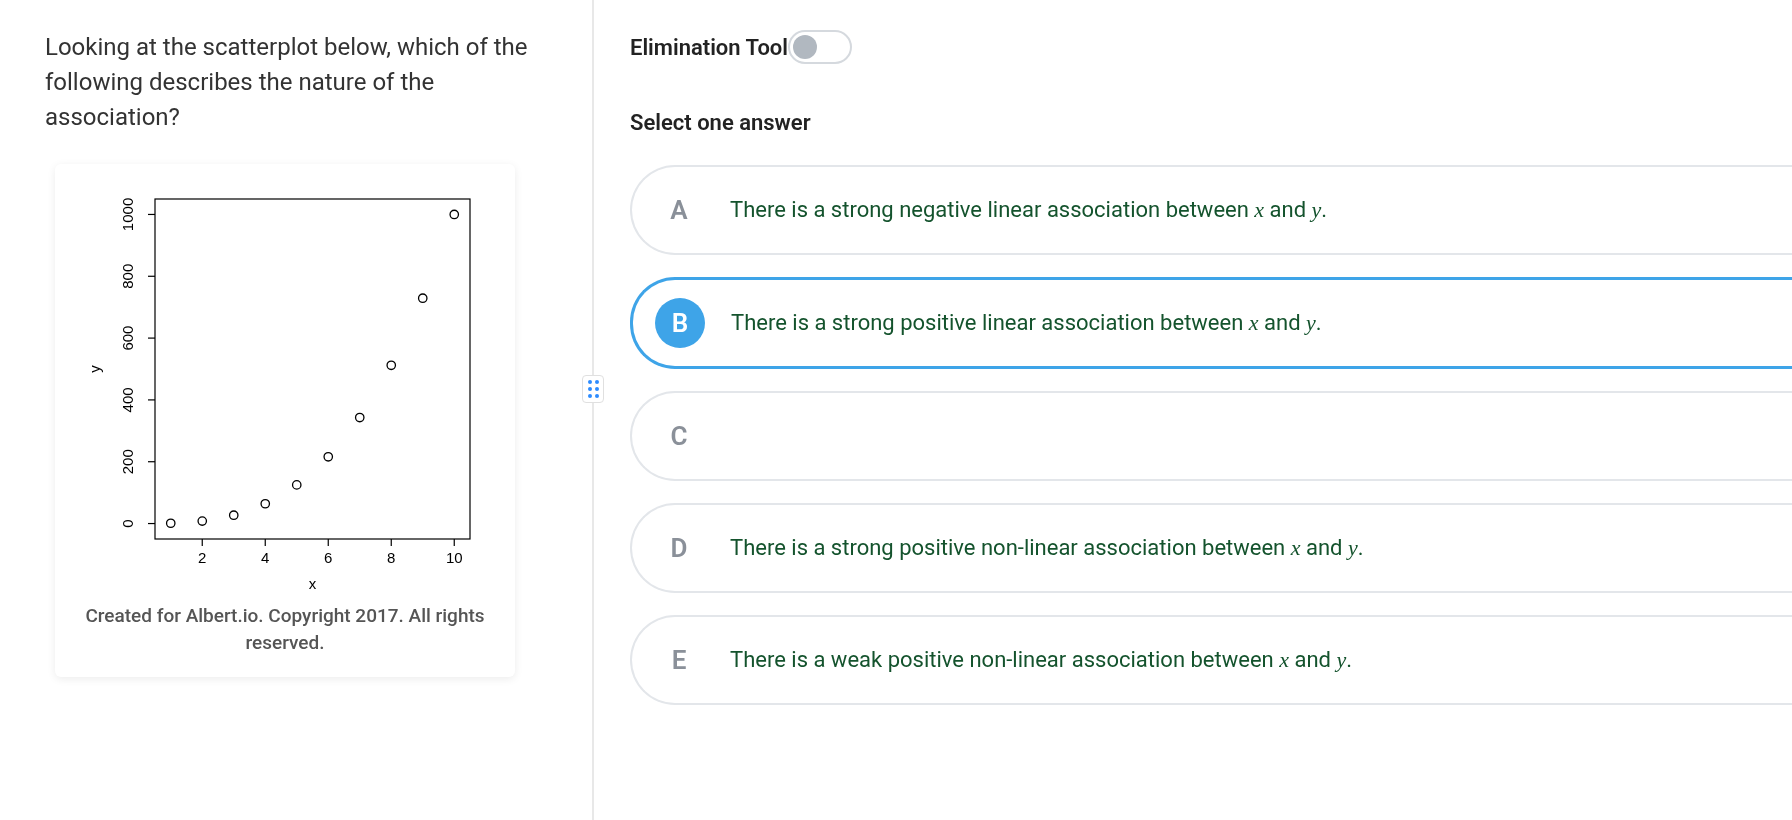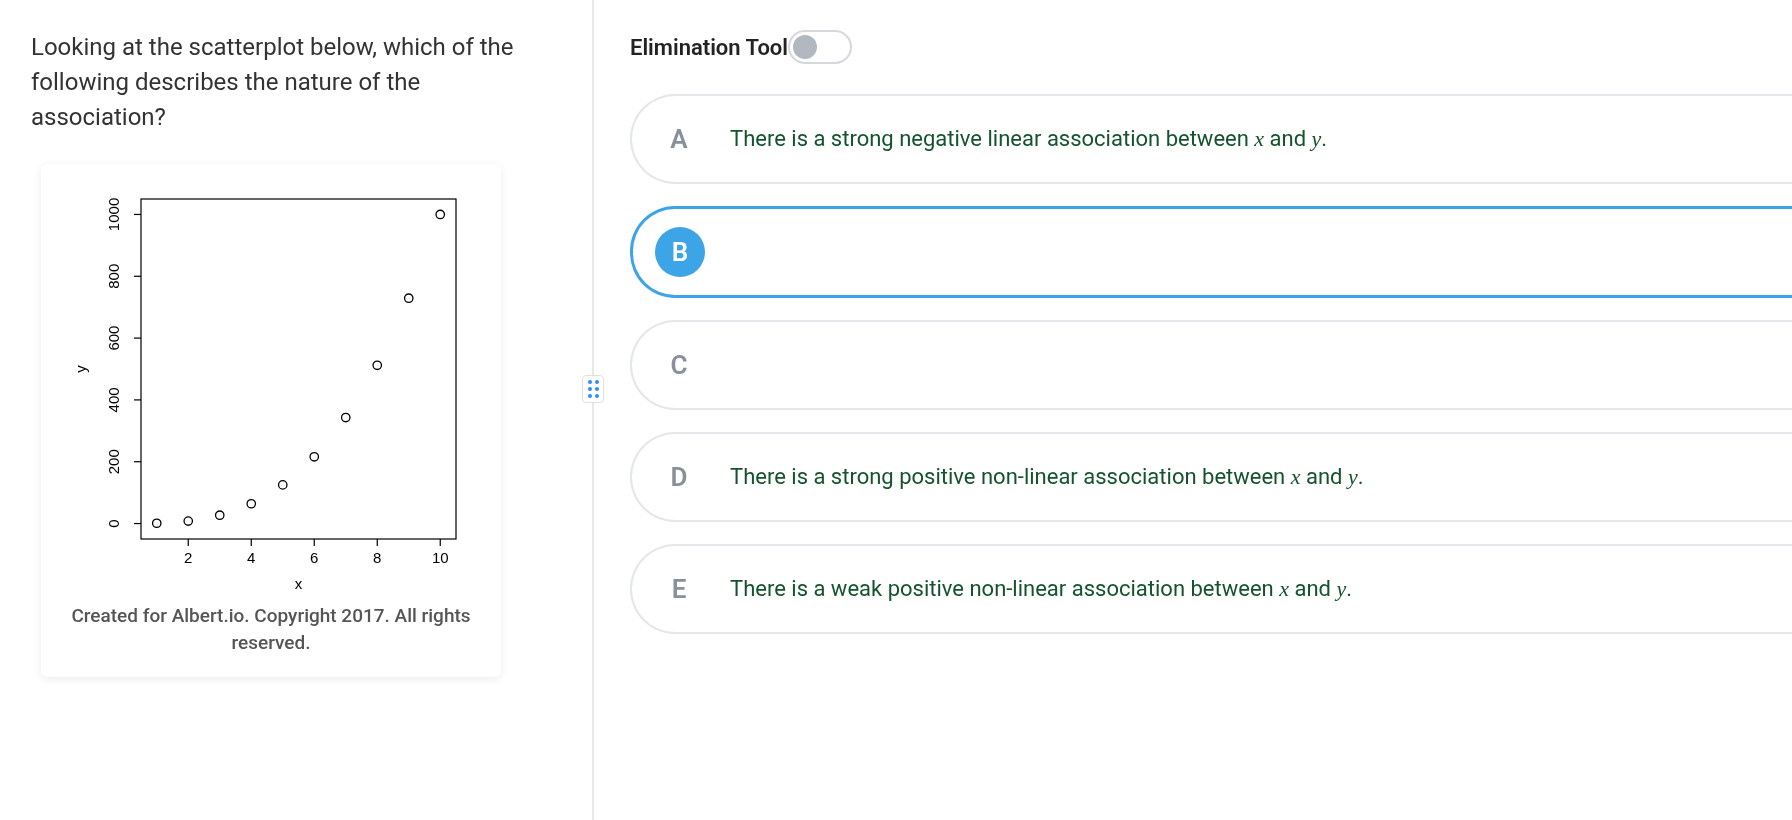--- a/index.html
+++ b/index.html
@@ -8,21 +8,21 @@
     background: #fff;
     color: #333;
     width: 1792px;
     height: 820px;
     overflow: hidden;
     position: relative;
   }
   .container { display: flex; height: 100%; }
   .left-panel {
     width: 590px;
-    padding: 30px 40px 30px 31px;
+    padding: 30px 40px 30px 45px;
     position: relative;
   }
   .question-text {
     font-size: 24px;
     line-height: 1.45;
     color: #333;
     margin-bottom: 30px;
   }
   .chart-card {
     background: #fff;
@@ -70,21 +70,21 @@
     width: 4px; height: 4px; border-radius: 50%;
     background: #2d8cff;
   }
   .right-panel {
     flex: 1;
     padding: 30px 0 30px 40px;
   }
   .tool-row {
     display: flex;
     align-items: center;
-    margin-bottom: 30px;
+    margin-bottom: 46px;
   }
   .tool-label { font-size: 22px; font-weight: 600; color: #222; }
   .toggle {
     width: 64px; height: 34px;
     background: #fff;
     border: 2px solid #d5d9de;
     border-radius: 20px;
     position: relative;
     cursor: pointer;
   }
@@ -201,27 +201,29 @@
       <span></span>
   </div>
 
   <div class="right-panel">
     <div class="tool-row">
       <div class="tool-label">Elimination Tool</div>
       <div class="toggle">
         <div class="knob"></div>
       </div>
     </div>
+    <div class="instruction">Select one answer</div>
     <div class="answers" id="answers">
         <div class="answer">
           <div class="letter">A</div>
           <div class="answer-text">There is a strong negative linear association between <span class="var">x</span> and <span class="var">y</span>.</div>
         </div>
         <div class="answer selected">
           <div class="letter">B</div>
+          <div class="answer-text">There is a strong positive linear association between <span class="var">x</span> and <span class="var">y</span>.</div>
         </div>
         <div class="answer">
           <div class="letter">C</div>
         </div>
         <div class="answer">
           <div class="letter">D</div>
           <div class="answer-text">There is a strong positive non-linear association between <span class="var">x</span> and <span class="var">y</span>.</div>
         </div>
         <div class="answer">
           <div class="letter">E</div>

